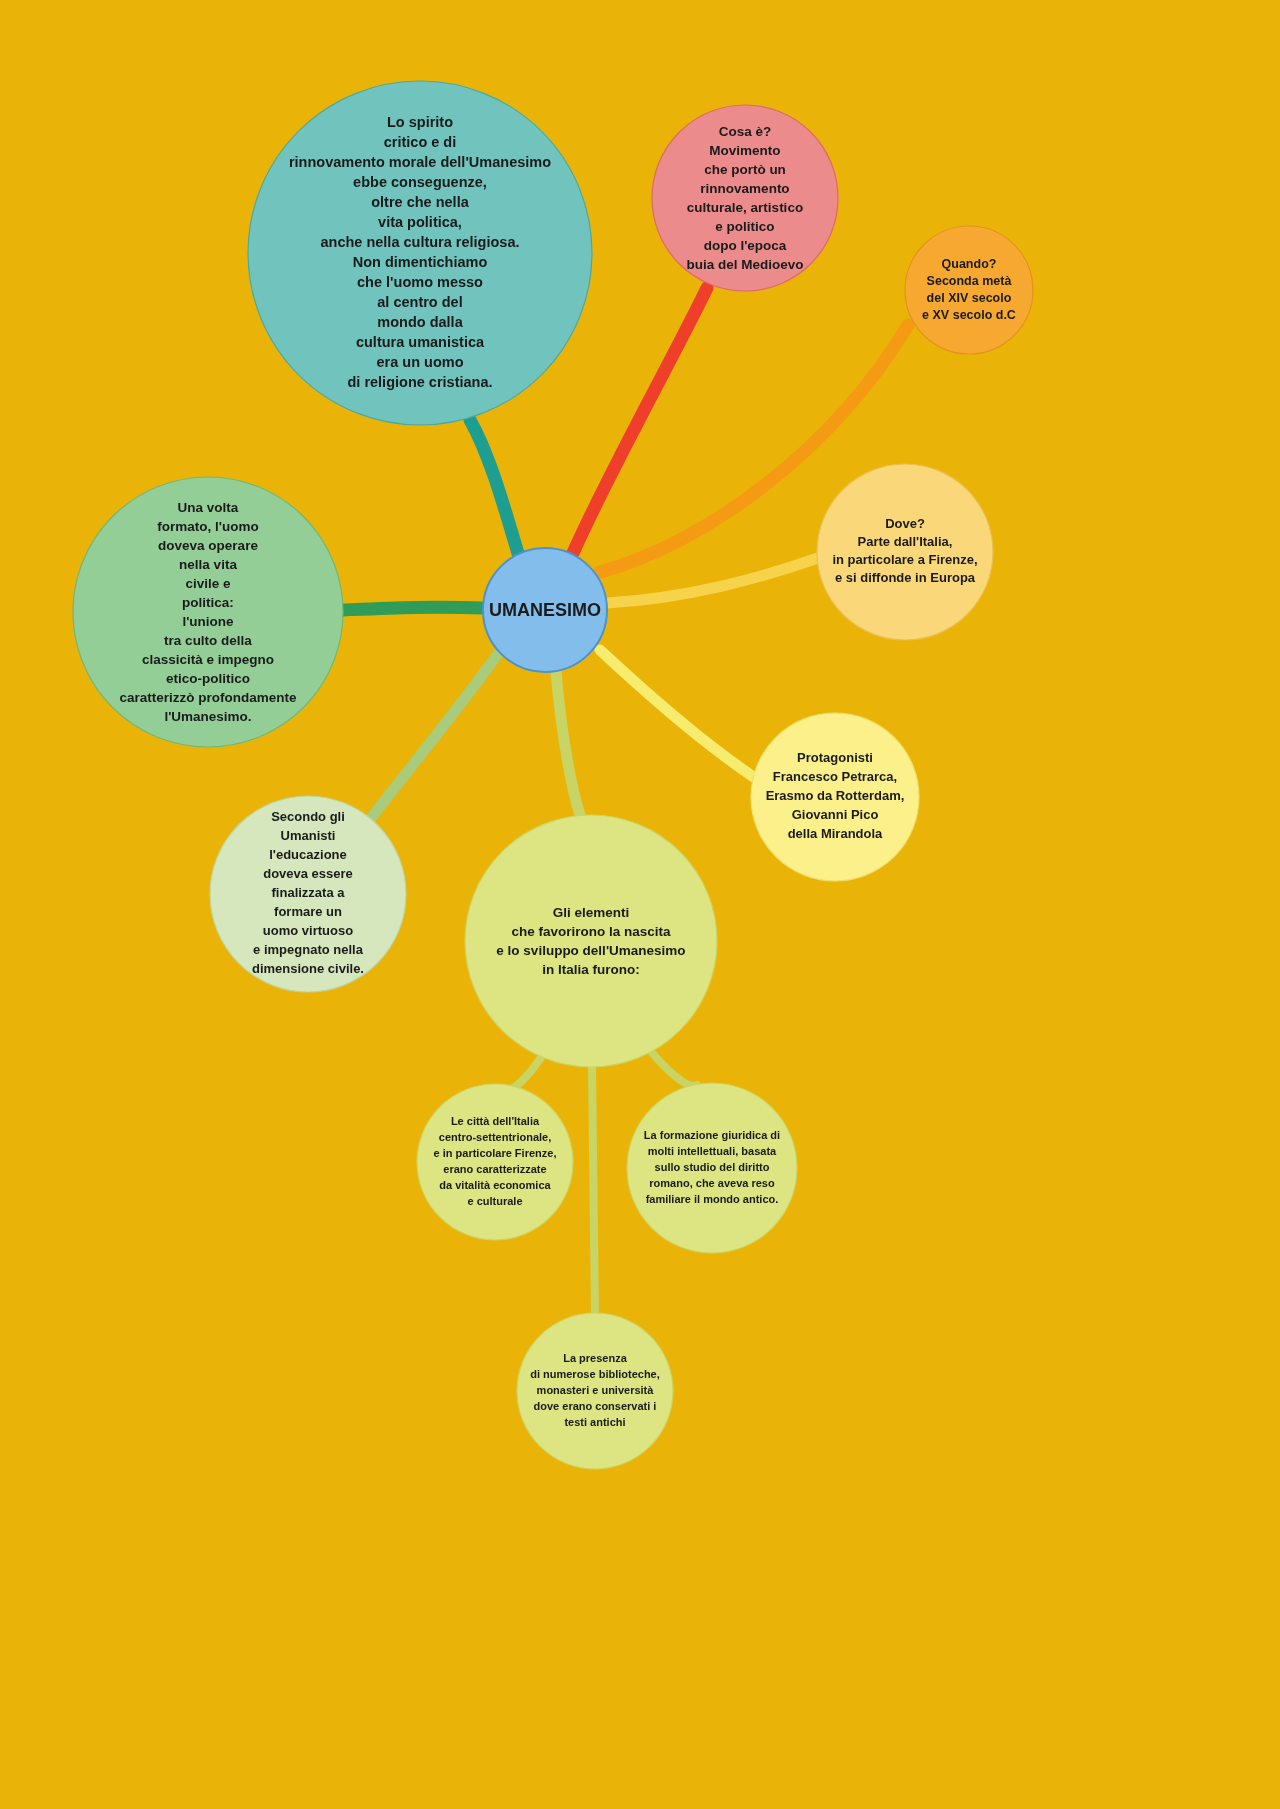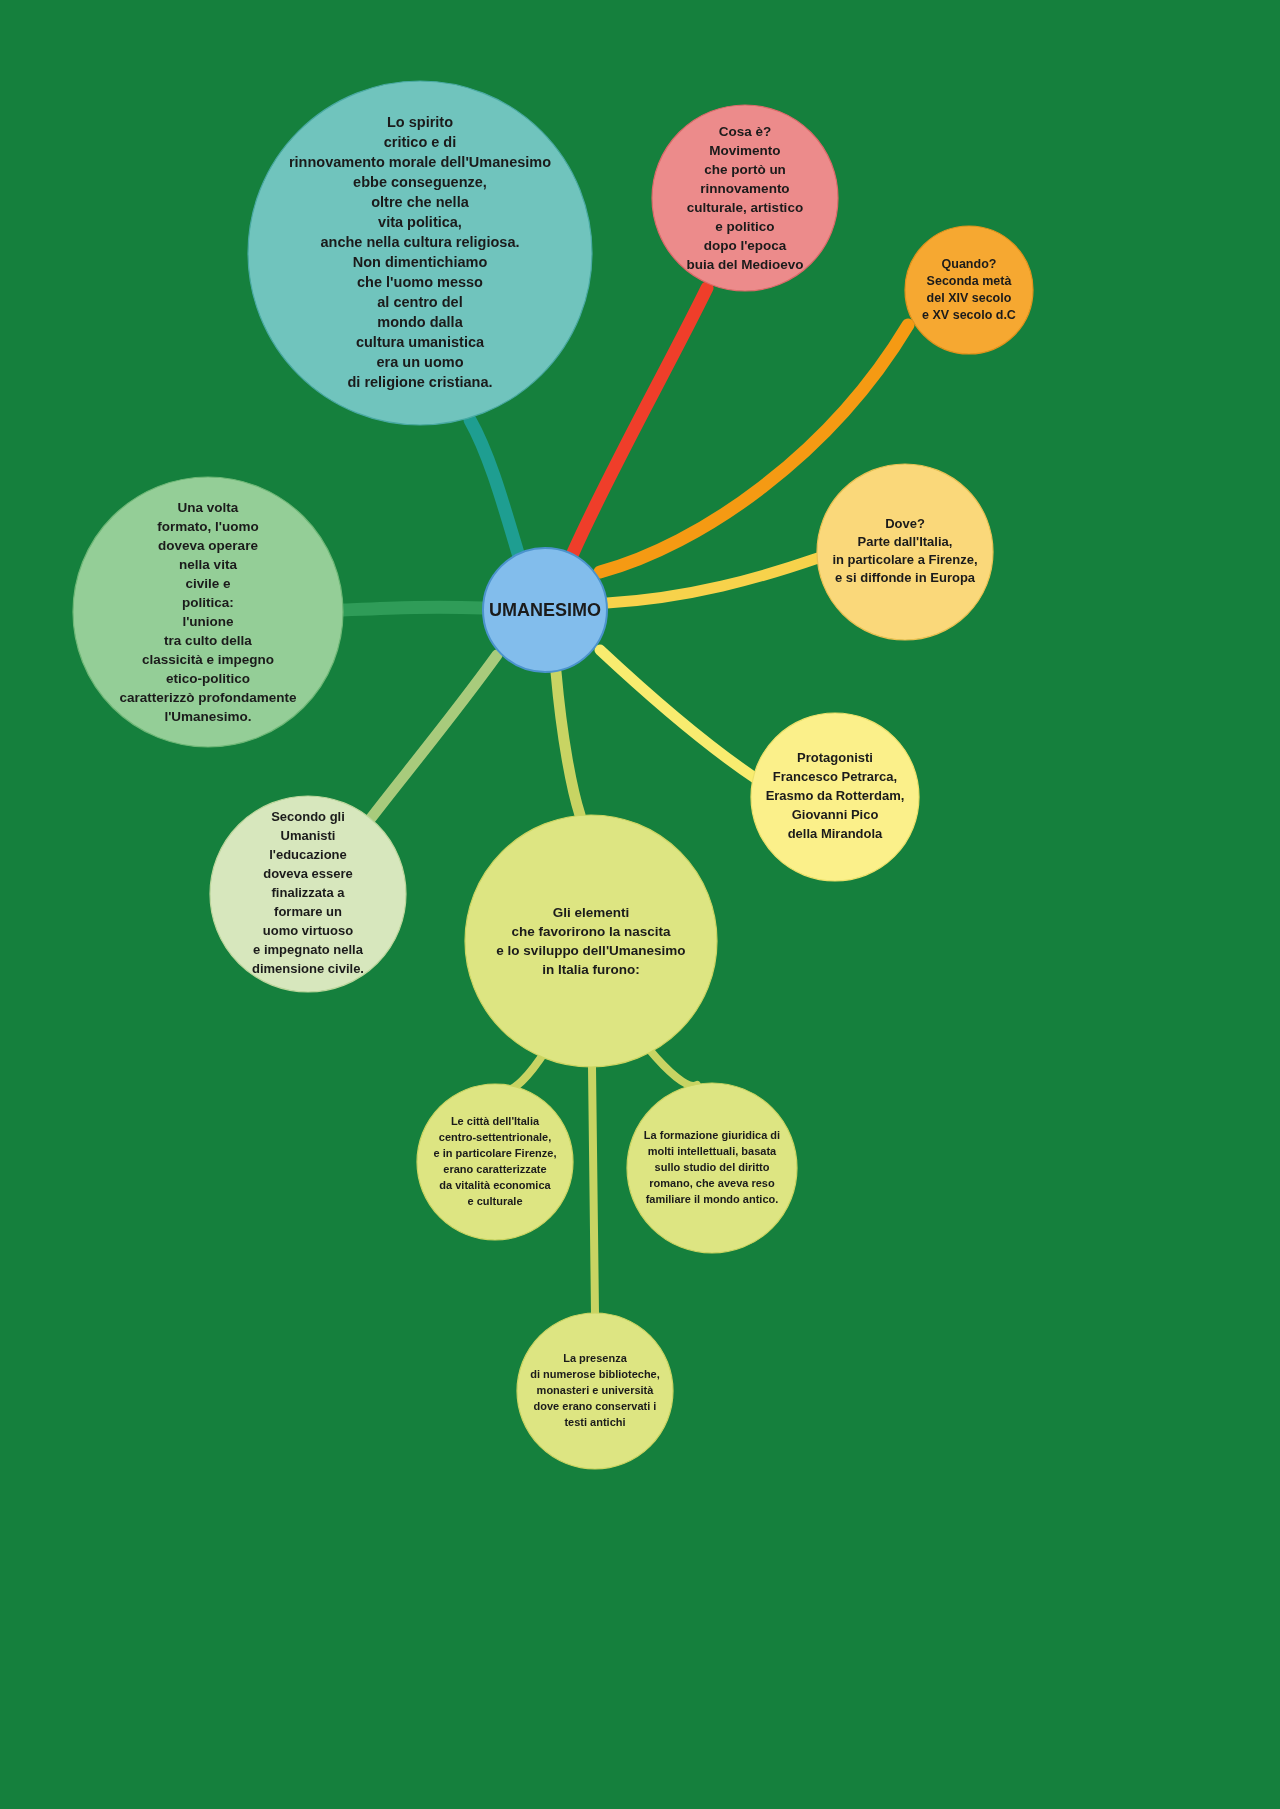--- a/index.html
+++ b/index.html
@@ -11,21 +11,21 @@
   body {
     font-family: "Liberation Sans", sans-serif;
     width: 1280px;
     height: 1809px;
     overflow: hidden;
   }
   #mindmap-root {
     position: relative;
     width: 1280px;
     height: 1809px;
-    background: #15803d;
+    background: #eab308;
   }
   svg.canvas {
     position: absolute;
     top: 0;
     left: 0;
     width: 1280px;
     height: 1809px;
   }
   .node-text {
     font-family: "Liberation Sans", sans-serif;

